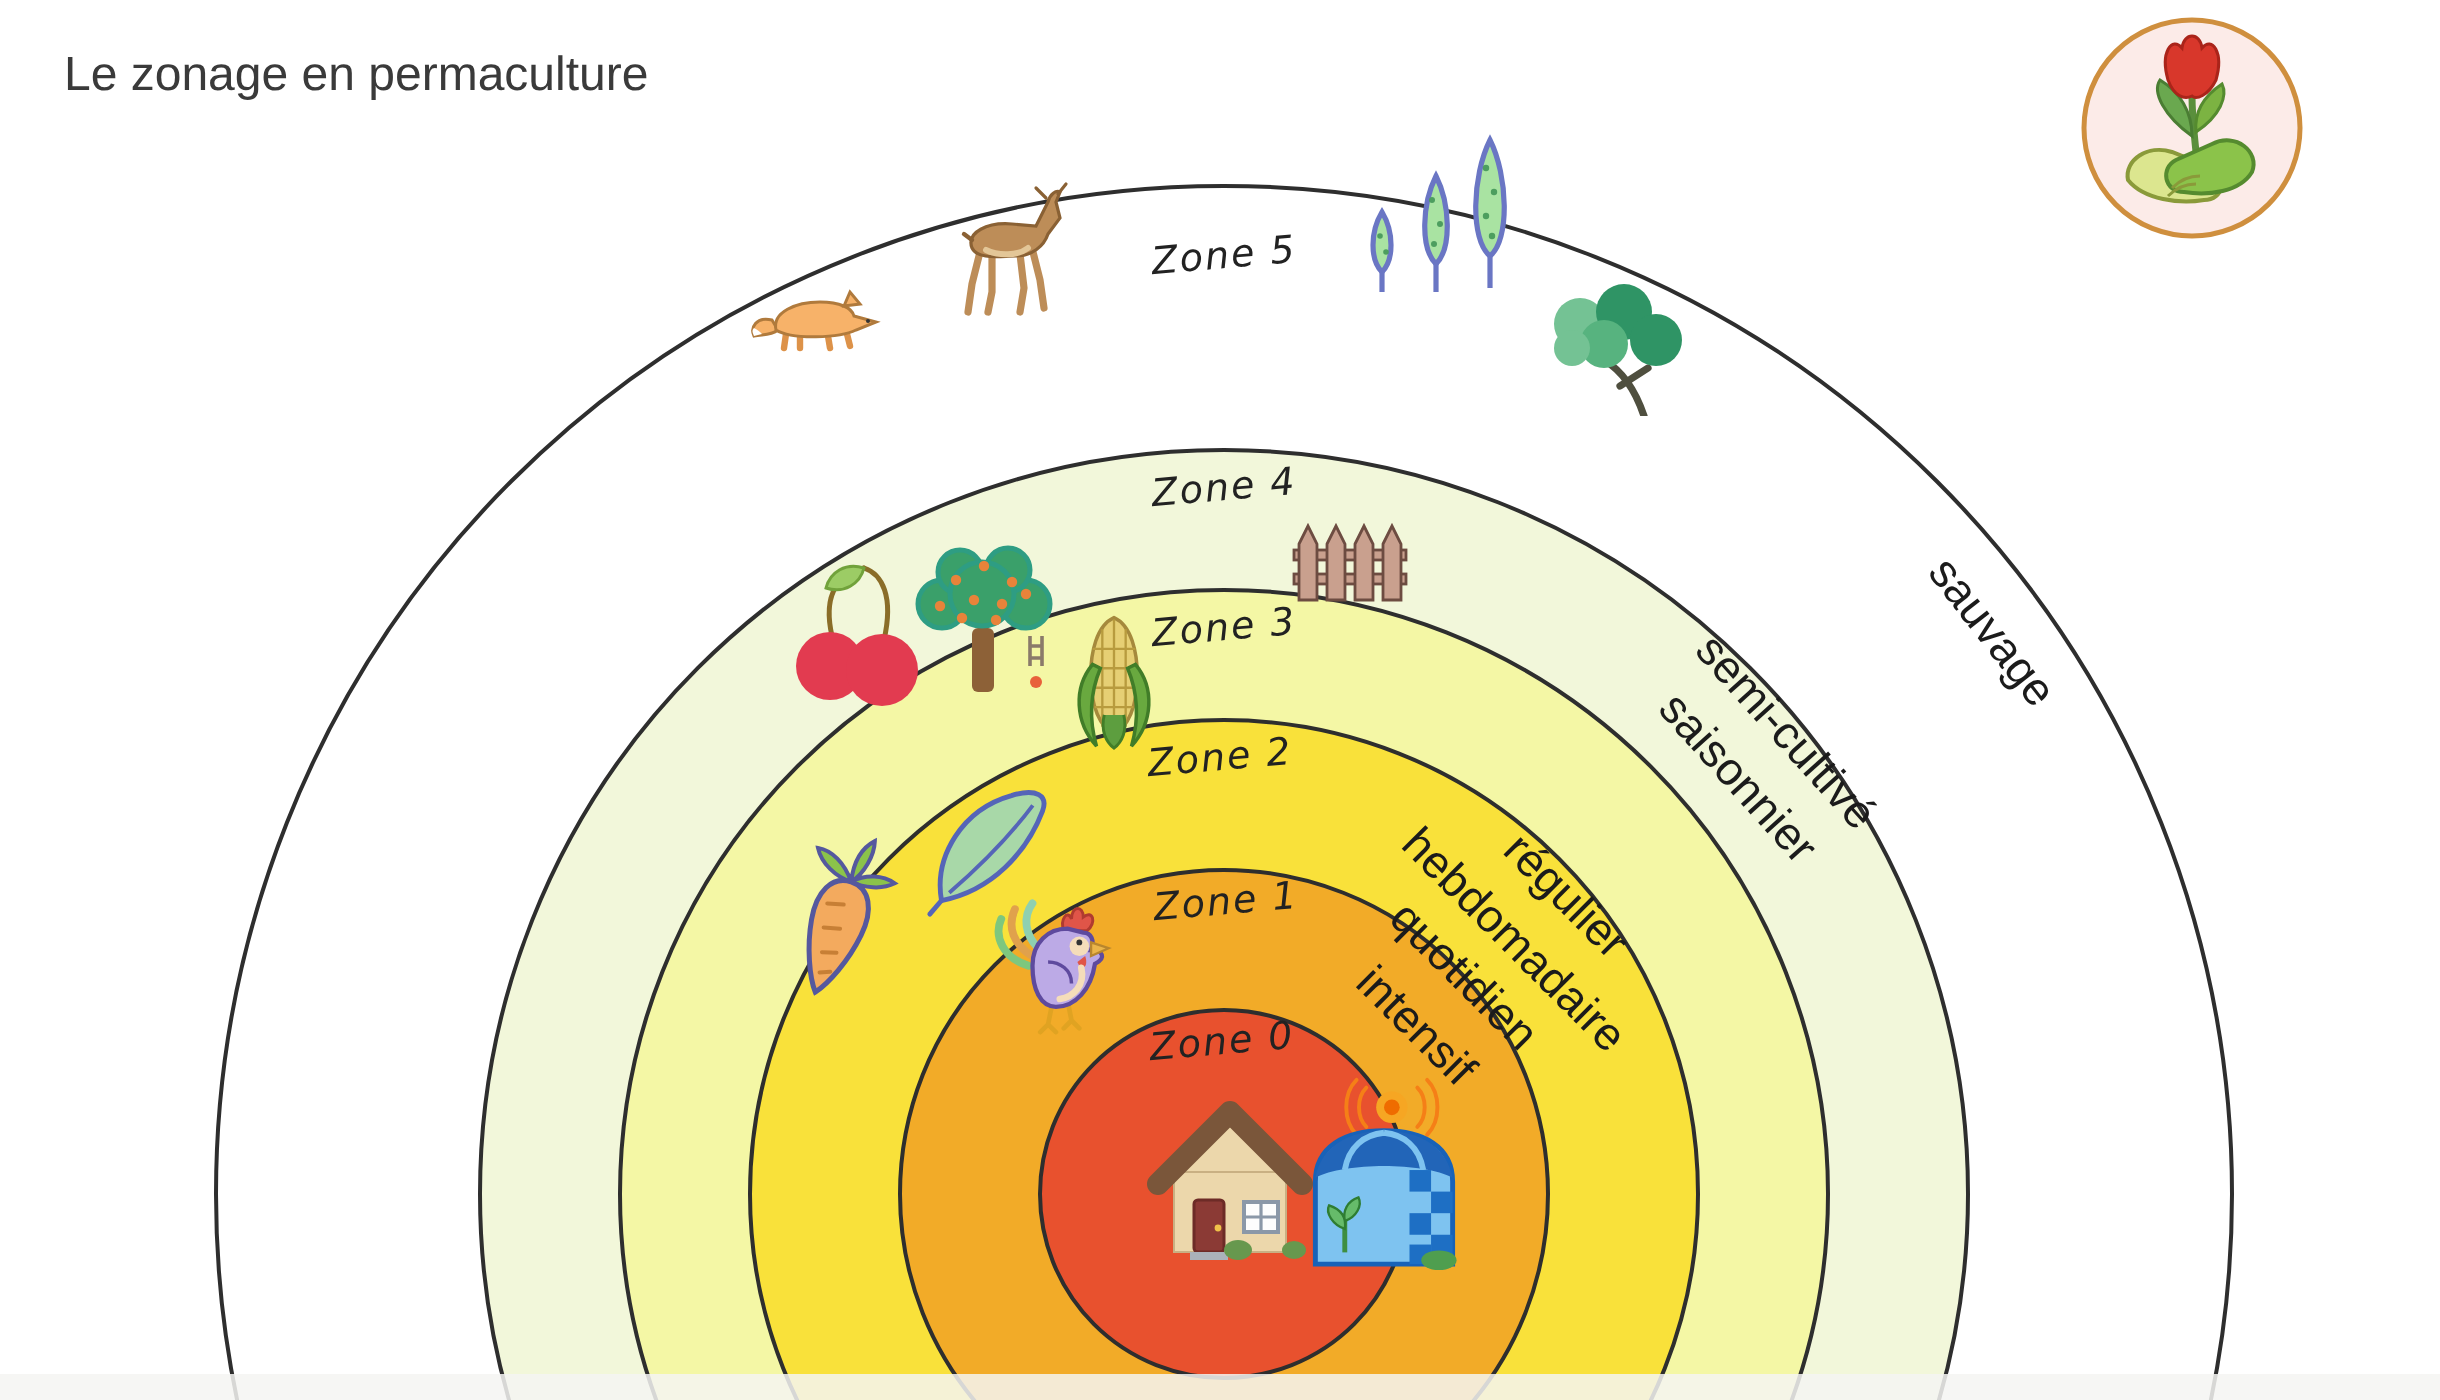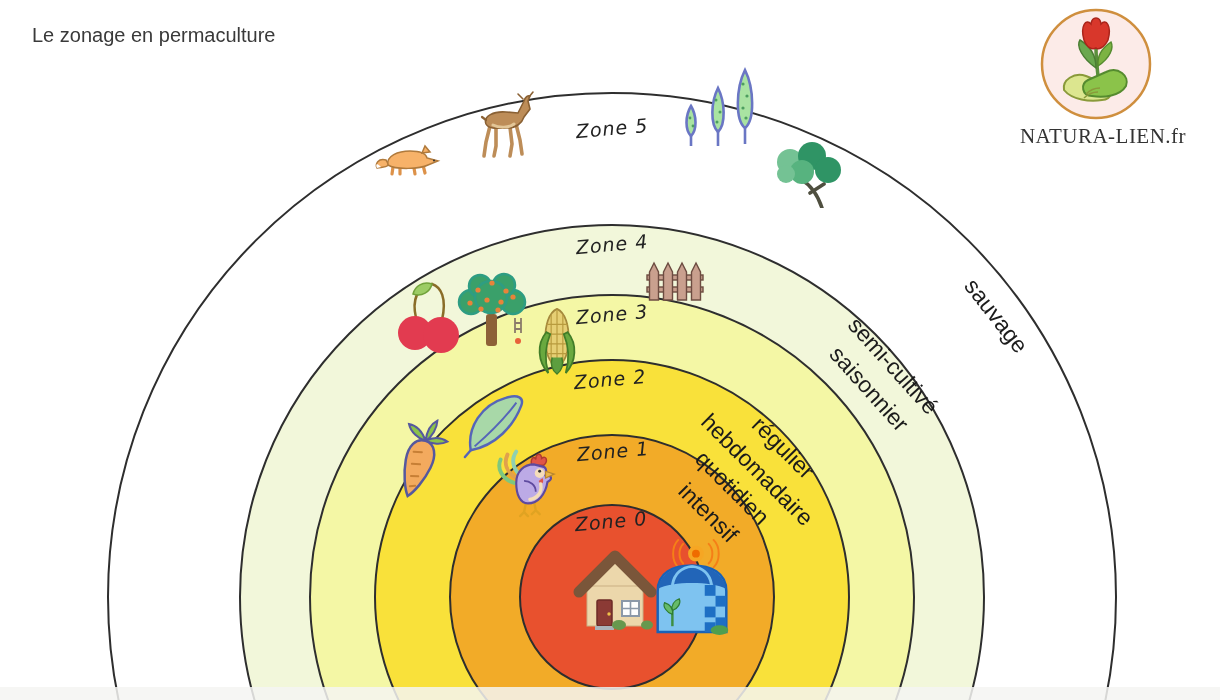--- a/index.html
+++ b/index.html
@@ -1,18 +1,18 @@
 <!DOCTYPE html>
 <html><head>
 <meta charset="utf-8">
 <style>
   html,body{margin:0;padding:0;}
   .stage{position:relative;width:1220px;height:700px;background:#ffffff;overflow:hidden;
          font-family:"Liberation Sans",sans-serif;}
-  .title{position:absolute;left:32px;top:24px;font-size:20px;font-weight:500;color:#3a3a3a;}
+  .title{position:absolute;left:32px;top:24px;font-size:24px;font-weight:500;color:#3a3a3a;}
   .rings{position:absolute;left:0;top:0;}
   .zone-label{position:absolute;transform:translate(-50%,-50%) rotate(-5deg);
               font-family:"DejaVu Sans",sans-serif;font-style:italic;font-size:19px;
               color:#222;white-space:nowrap;letter-spacing:1px;}
   .freq-label{position:absolute;font-size:23px;color:#1b1b1b;white-space:nowrap;}
   .icon{position:absolute;}
   .icon svg{display:block;width:100%;height:100%;}
   .logo{position:absolute;left:1034px;top:6px;width:124px;height:118px;}
   .brand{position:absolute;left:1010px;top:124px;width:186px;text-align:center;
          font-family:"Liberation Serif",serif;font-size:21px;color:#333;letter-spacing:.5px;}
@@ -263,17 +263,16 @@
       <circle cx="62" cy="58" r="54" fill="#fcebe8" stroke="#cf8f3e" stroke-width="2.5"></circle>
       <path d="M62 42 C62 52 63 60 64 70" stroke="#5a8f3c" stroke-width="3.5" fill="none"></path>
       <path d="M62 62 C48 52 42 40 46 34 C56 40 62 50 62 62 Z" fill="#6aa84f" stroke="#4a7d33" stroke-width="1.5"></path>
       <path d="M64 60 C76 52 80 42 77 36 C68 42 63 50 64 60 Z" fill="#7cb342" stroke="#558b2f" stroke-width="1.5"></path>
       <path d="M50 34 C46 20 52 12 57 18 C58 10 66 10 67 18 C72 12 78 20 74 34 C70 42 64 44 62 42 C58 44 53 42 50 34 Z" fill="#d8372b" stroke="#aa241a" stroke-width="1.5"></path>
       <path d="M30 84 C28 74 40 66 52 70 L72 78 C80 82 78 94 68 94 C56 96 38 94 30 84 Z" fill="#dce68f" stroke="#8a9a3a" stroke-width="2"></path>
       <path d="M92 80 C96 70 84 60 72 66 L54 74 C46 78 48 90 58 90 C70 92 86 90 92 80 Z" fill="#8bc34a" stroke="#558b2f" stroke-width="2"></path>
       <path d="M52 88 C56 84 60 82 66 82 M50 92 C54 88 58 86 64 86" stroke="#8a9a3a" stroke-width="1.5" fill="none"></path>
     </svg>
   </div>
-  <div class="brand">NATURA-LIEN.fr</div>
 
   <div class="bottom-bar"></div>
 
 </div>
 
 </body></html>

